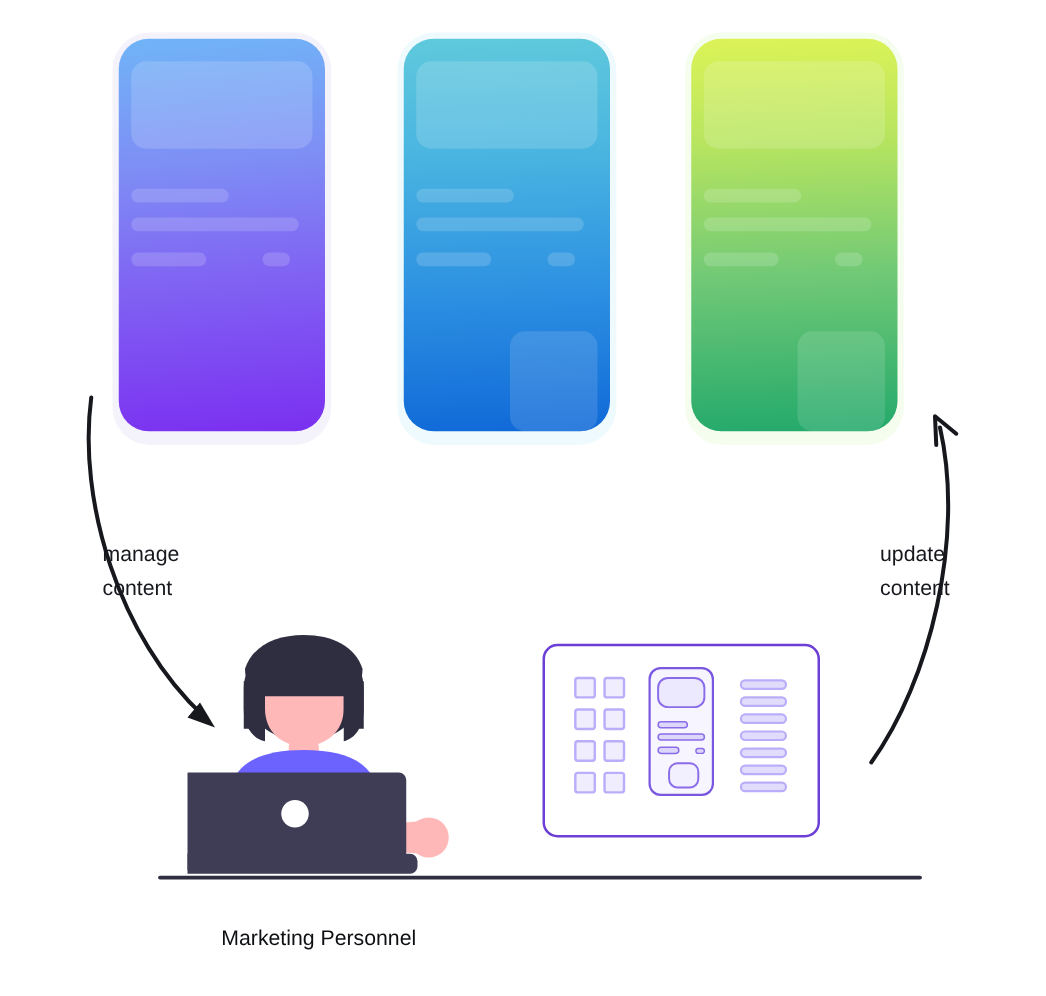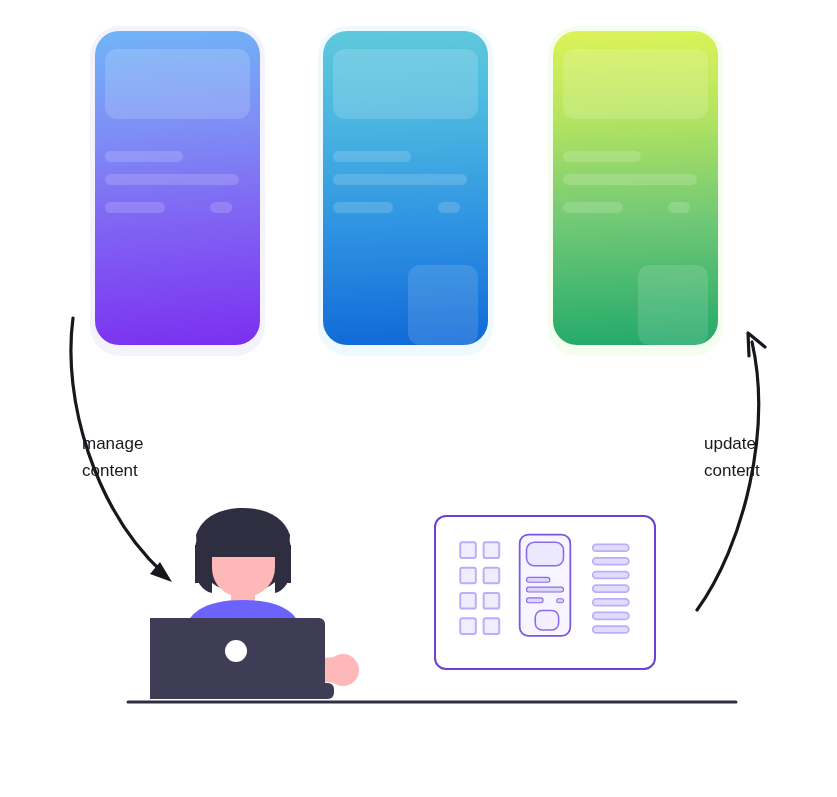--- a/index.html
+++ b/index.html
@@ -233,15 +233,16 @@
         <rect x="160" y="42" width="37" height="7" rx="3.5"></rect>
         <rect x="160" y="56" width="37" height="7" rx="3.5"></rect>
         <rect x="160" y="70" width="37" height="7" rx="3.5"></rect>
         <rect x="160" y="84" width="37" height="7" rx="3.5"></rect>
         <rect x="160" y="98" width="37" height="7" rx="3.5"></rect>
         <rect x="160" y="112" width="37" height="7" rx="3.5"></rect>
       </g>
     </svg>
   </div>
 
+  <div class="caption" id="caption-person">Marketing Personnel</div>
 
 
 </div>
 
 </body></html>

